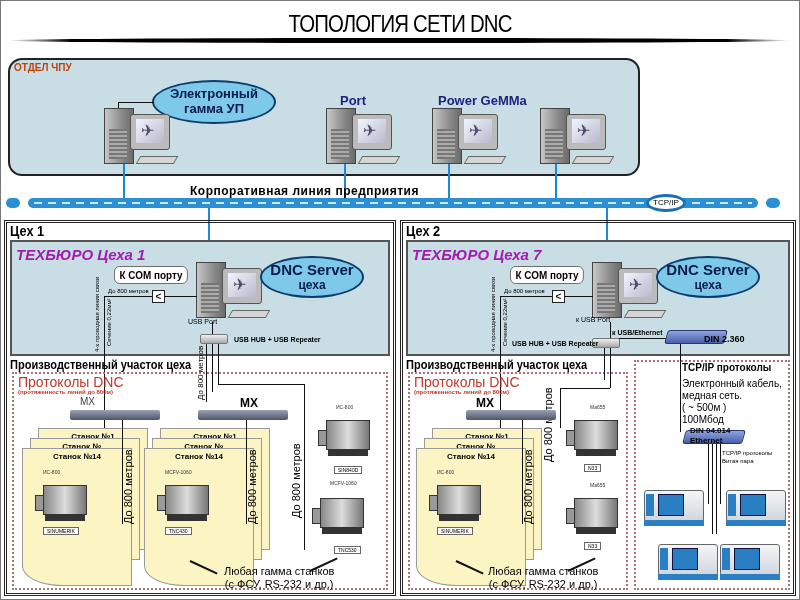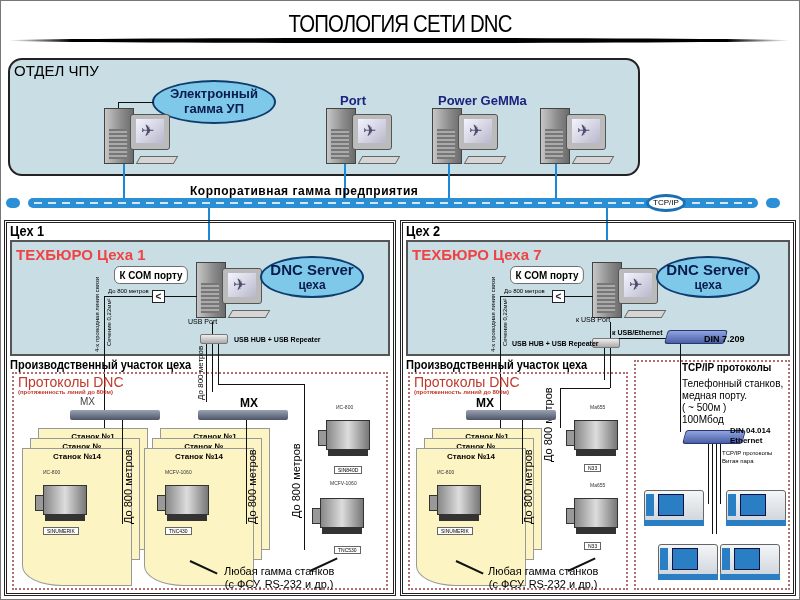--- a/index.html
+++ b/index.html
@@ -5,21 +5,21 @@
   * { box-sizing: border-box; margin: 0; padding: 0; }
   html, body { width: 800px; height: 600px; background: #ffffff; overflow: hidden; }
   body { font-family: "Liberation Sans", sans-serif; position: relative; color: #000; }
   .abs { position: absolute; }
   #frame { position: absolute; left: 0; top: 0; width: 800px; height: 600px; border: 1px solid #777; }
 
   .title { left: 0; top: 10px; width: 800px; text-align: center; font-size: 24px; letter-spacing: -1px; font-family: "Liberation Sans", sans-serif; transform: scaleX(0.85); }
   .title-bar { left: 8px; top: 38px; width: 782px; height: 5px; background: linear-gradient(to right, rgba(0,0,0,0) 0%, #000 8%, #000 92%, rgba(0,0,0,0) 100%); border-radius: 50%; }
 
   .dept { left: 8px; top: 58px; width: 632px; height: 118px; background: #c9dde4; border: 2px solid #222; border-radius: 14px; }
-  .dept-title { left: 14px; top: 62px; font-size: 15px; font-weight: normal; color: #000000; }
+  .dept-title { left: 14px; top: 62px; font-size: 10px; font-weight: bold; color: #c2410c; }
 
   .bubble { background: #7ec8ea; border: 2px solid #0d3c6e; border-radius: 50%; text-align: center; font-weight: bold; color: #0a1a4a; display: flex; flex-direction: column; justify-content: center; line-height: 1.15; }
   .bubble-archive { left: 152px; top: 80px; width: 124px; height: 44px; font-size: 13px; }
   .soft-label { font-weight: bold; color: #1a237e; font-size: 13px; }
 
   .pc { width: 78px; height: 66px; }
   .tower { position: absolute; left: 0; top: 0; width: 30px; height: 56px; background: linear-gradient(90deg, #c7c7c7, #8a8a8a 60%, #6b6b6b); border: 1px solid #444; }
   .tower::after { content: ""; position: absolute; left: 4px; top: 20px; width: 18px; height: 30px; background: repeating-linear-gradient(#777 0 2px, #aaa 2px 4px); }
   .monitor { position: absolute; left: 26px; top: 6px; width: 40px; height: 36px; background: #bbb; border: 1px solid #555; border-radius: 3px; }
   .screen { position: absolute; left: 5px; top: 4px; width: 28px; height: 24px; background: linear-gradient(135deg, #f4f4ff, #b8b8cc); }
@@ -32,21 +32,21 @@
   .bus-end { position: absolute; top: 2px; width: 14px; height: 10px; background: #2a8fd4; border-radius: 5px; }
   .bus-label { left: 190px; top: 184px; font-size: 12px; font-weight: bold; letter-spacing: 0.5px; }
   .tcpip-oval { left: 646px; top: 194px; width: 40px; height: 18px; border: 3px solid #1b6fb4; border-radius: 50%; background: #fff; font-size: 8px; text-align: center; line-height: 12px; }
   .vline { position: absolute; width: 2px; background: #1e88d8; }
 
   .shop { top: 220px; height: 376px; border: 3px double #222; }
   .shop1 { left: 4px; width: 392px; }
   .shop2 { left: 400px; width: 396px; }
   .shop-title { font-size: 15px; font-weight: bold; transform: scaleX(0.85); transform-origin: left; }
   .bureau { top: 238px; height: 116px; background: #c9dde4; border: 2px solid #555; }
-  .bureau-title { font-size: 15px; font-weight: bold; color: #ef4444; }
+  .bureau-title { font-size: 15px; font-weight: bold; color: #a21caf; font-style: italic; }
   .bubble-dnc { width: 104px; height: 42px; font-size: 15px; }
   .bubble-dnc .sub { font-size: 12px; }
   .callout { border: 1px solid #666; background: #fff; border-radius: 6px; font-size: 11px; font-weight: bold; padding: 2px 5px; transform: scaleX(0.9); transform-origin: left; }
   .tiny { font-size: 6px; white-space: nowrap; }
   .small { font-size: 7px; font-weight: bold; white-space: nowrap; }
   .vert { transform: rotate(-90deg); transform-origin: left top; white-space: nowrap; }
   .conv { width: 13px; height: 13px; border: 1px solid #222; background: #fff; font-size: 10px; font-weight: bold; text-align: center; line-height: 11px; color: #223; }
   .hub { width: 28px; height: 10px; background: linear-gradient(#eee, #aaa); border: 1px solid #777; border-radius: 2px; }
   .line { position: absolute; background: #111; }
 
@@ -130,21 +130,21 @@
 <div class="vline" style="left:123px;top:164px;height:34px;"></div>
 <div class="vline" style="left:344px;top:164px;height:34px;"></div>
 <div class="vline" style="left:448px;top:164px;height:34px;"></div>
 <div class="vline" style="left:555px;top:164px;height:34px;"></div>
 
 <div class="abs bus">
   <div class="bus-end" style="left:0;"></div>
   <div class="bus-bar"></div>
   <div class="bus-end" style="left:760px;"></div>
 </div>
-<div class="abs bus-label">Корпоративная гамма  предприятия</div>
+<div class="abs bus-label">Корпоративная линия  предприятия</div>
 <div class="abs tcpip-oval">TCP/IP</div>
 
 <div class="vline" style="left:208px;top:208px;height:56px;"></div>
 <div class="vline" style="left:606px;top:208px;height:56px;"></div>
 
 <div class="abs shop shop1"></div>
 <div class="abs shop-title" style="left:10px;top:222px;">Цех 1</div>
 <div class="abs bureau" style="left:10px;top:240px;width:380px;"></div>
 <div class="abs bureau-title" style="left:16px;top:246px;">ТЕХБЮРО Цеха 1</div>
 
@@ -272,21 +272,21 @@
 <div class="abs conv" style="left:552px;top:290px;">&lt;</div>
 <div class="line" style="left:565px;top:296px;width:28px;height:1px;"></div>
 <div class="line" style="left:500px;top:296px;width:1px;height:170px;"></div>
 <div class="abs tiny vert" style="left:490px;top:352px;">4-х проводная линия связи</div>
 <div class="abs tiny vert" style="left:502px;top:346px;">Сечение 0,22мм²</div>
 <div class="abs tiny" style="left:576px;top:316px;font-size:7px;">к USB Port</div>
 <div class="abs small" style="left:612px;top:329px;">к USB/Ethernet</div>
 <div class="line" style="left:610px;top:322px;width:1px;height:16px;"></div>
 <div class="line" style="left:610px;top:338px;width:56px;height:1px;"></div>
 <div class="abs router" style="left:666px;top:330px;"></div>
-<div class="abs small" style="left:704px;top:334px;font-size:9px;">DIN 7.209</div>
+<div class="abs small" style="left:704px;top:334px;font-size:9px;">DIN 2.360</div>
 <div class="abs hub" style="left:592px;top:338px;"></div>
 <div class="abs small" style="left:512px;top:340px;">USB HUB + USB Repeater</div>
 
 <div class="abs area-title" style="left:406px;top:358px;">Производственный  участок цеха</div>
 <div class="abs dotted" style="left:408px;top:372px;width:220px;height:218px;"></div>
 <div class="abs proto-title" style="left:414px;top:375px;">Протоколы  DNC</div>
 <div class="abs proto-sub" style="left:414px;top:389px;">(протяженность линий  до 800м)</div>
 
 <div class="line" style="left:604px;top:348px;width:1px;height:32px;"></div>
 <div class="line" style="left:610px;top:348px;width:1px;height:40px;"></div>
@@ -334,28 +334,28 @@
 <div class="abs note" style="left:488px;top:565px;text-align:center;">
   <div>Любая гамма станков</div>
   <div>(с ФСУ, RS-232 и др.)</div>
 </div>
 <div class="arrow" style="left:456px;top:560px;width:30px;transform:rotate(25deg);"></div>
 <div class="arrow" style="left:568px;top:570px;width:30px;transform:rotate(-25deg);"></div>
 
 <div class="abs dotted" style="left:634px;top:360px;width:156px;height:230px;"></div>
 <div class="abs" style="left:682px;top:362px;font-size:10px;font-weight:bold;">TCP/IP протоколы</div>
 <div class="abs note" style="left:682px;top:378px;font-size:10px;">
-  <div>Телефонный станков,</div>
-  <div>медная порту.</div>
+  <div>Электронный кабель,</div>
+  <div>медная сеть.</div>
   <div>( ~ 500м )</div>
   <div>100Мбод</div>
 </div>
 <div class="line" style="left:680px;top:344px;width:1px;height:88px;"></div>
 <div class="abs router" style="left:684px;top:430px;"></div>
-<div class="abs small" style="left:730px;top:426px;font-size:8px;line-height:1.2;">
+<div class="abs small" style="left:690px;top:426px;font-size:8px;line-height:1.2;">
   <div>DIN 04.014</div>
   <div>Ethernet</div>
 </div>
 <div class="abs tiny" style="left:722px;top:450px;line-height:1.3;">
   <div>TCP/IP протоколы</div>
   <div>Витая пара</div>
 </div>
 <div class="line" style="left:708px;top:444px;width:1px;height:60px;"></div>
 <div class="line" style="left:712px;top:444px;width:1px;height:90px;"></div>
 <div class="line" style="left:716px;top:444px;width:1px;height:90px;"></div>

